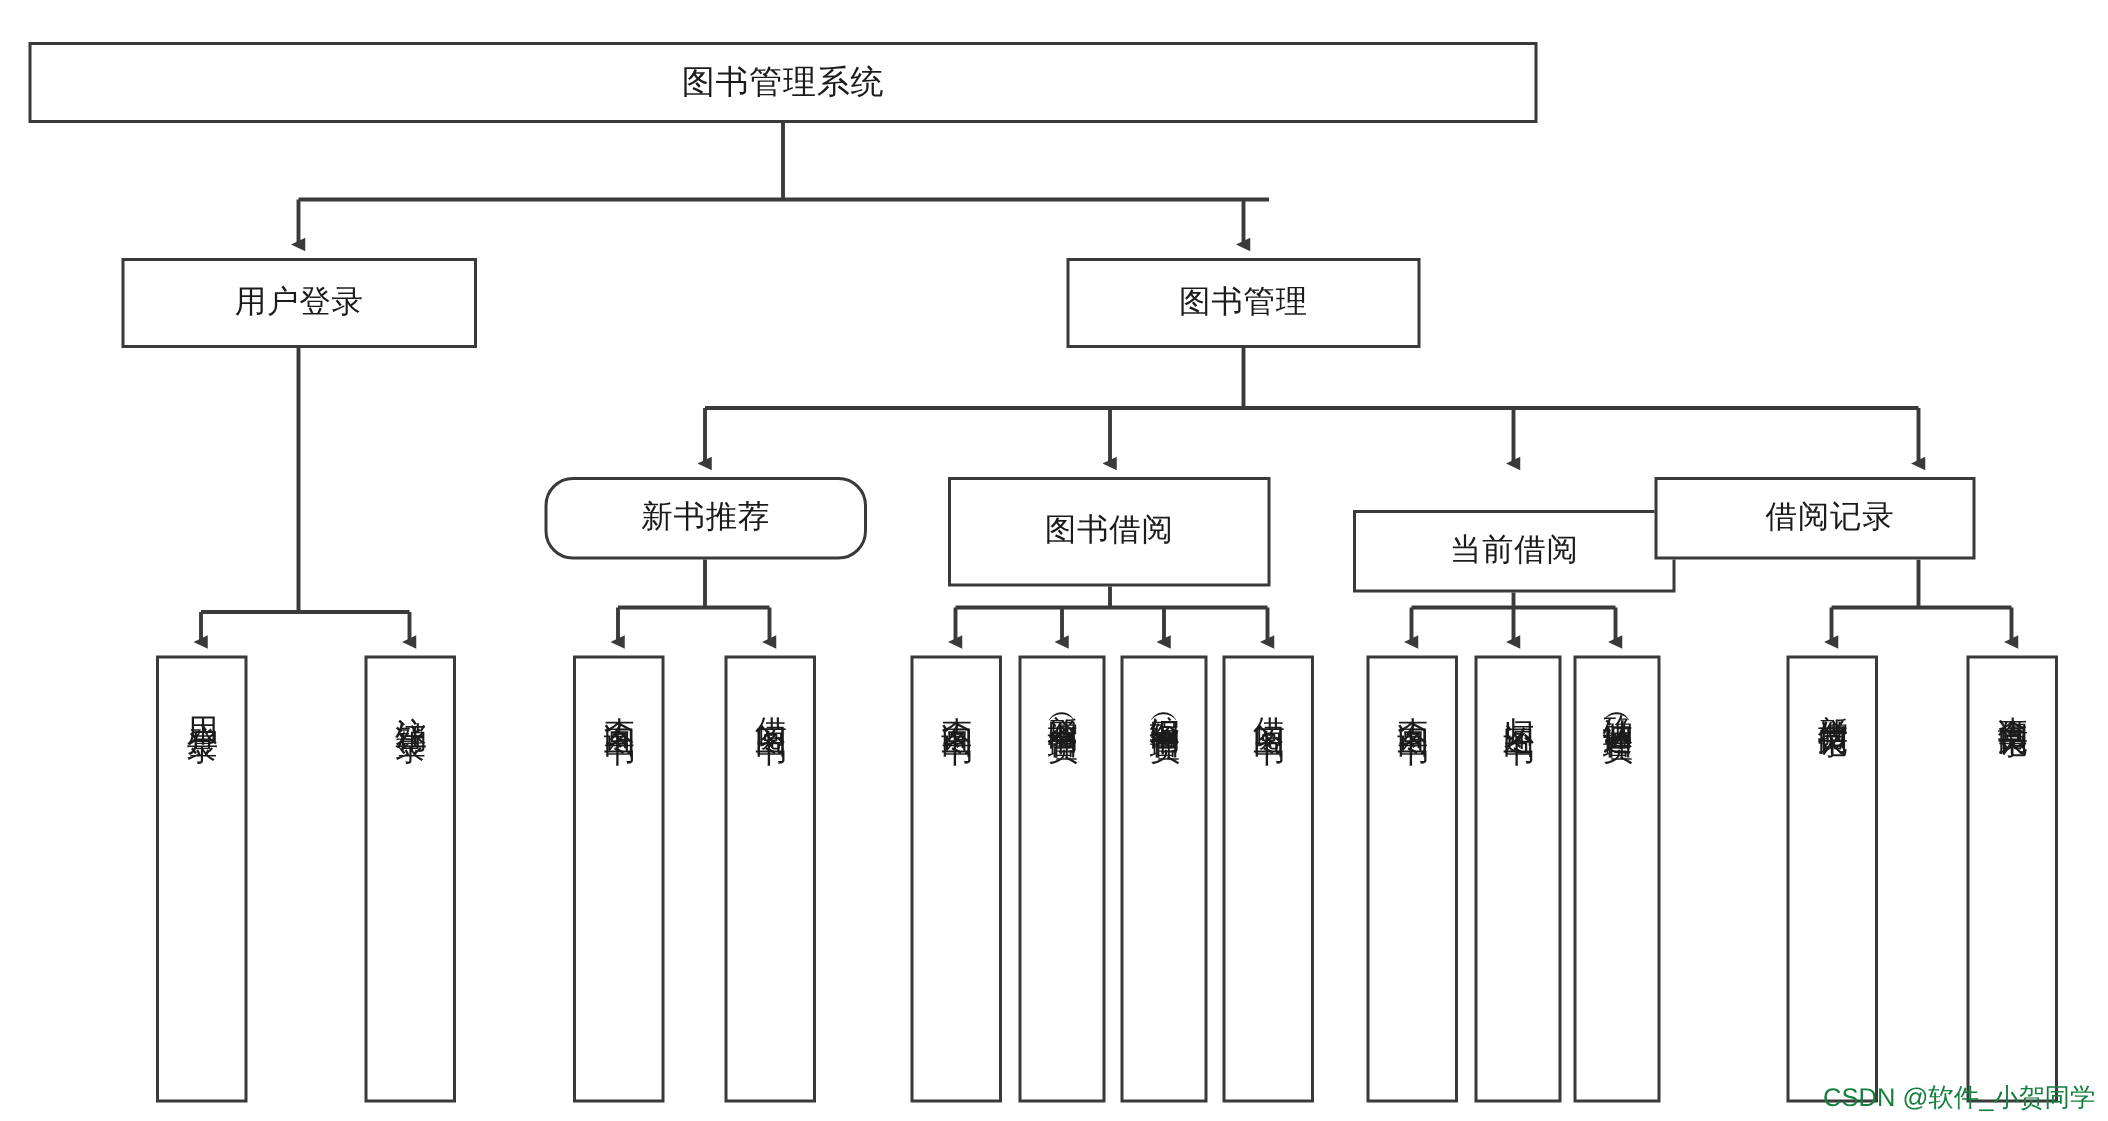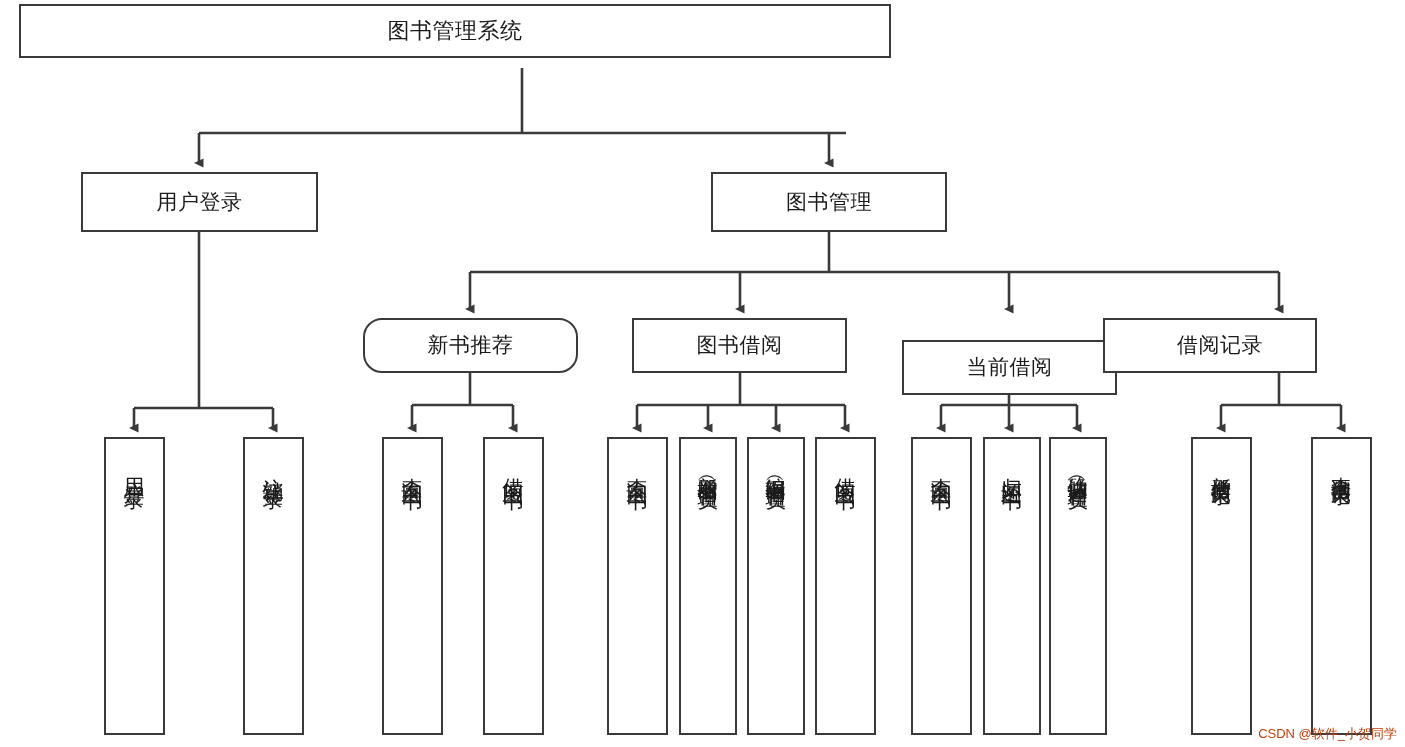--- a/index.html
+++ b/index.html
@@ -40,22 +40,22 @@
     font-size:21px;
     letter-spacing:4px;
     line-height:1;
   }
   .node.vert.tight .lbl{font-size:20px;letter-spacing:2px;}
   .node.root .lbl{font-size:22px;}
   #watermark{
     position:absolute;
     right:8px;
     bottom:4px;
-    font-size:13px;
-    color:#c2410c;
+    font-size:17px;
+    color:#15803d;
     white-space:nowrap;
     user-select:none;
   }
 </style>
 </head>
 <body>
 
 <div id="stage">
 
   <svg id="wires" viewBox="0 0 1405 747" xmlns="http://www.w3.org/2000/svg">
@@ -101,35 +101,35 @@
       <path d="M1009,405 L1009,428" marker-end="url(#arrow)"></path>
       <path d="M1077,405 L1077,428" marker-end="url(#arrow)"></path>
 
       <path d="M1279,373 L1279,405"></path>
       <path d="M1221,405 L1341,405"></path>
       <path d="M1221,405 L1221,428" marker-end="url(#arrow)"></path>
       <path d="M1341,405 L1341,428" marker-end="url(#arrow)"></path>
     </g>
   </svg>
 
-  <div class="node horiz root" style="left:19px;top:4px;width:872px;height:54px;">
+  <div class="node horiz root" style="left:19px;top:28px;width:1006px;height:54px;">
     <span class="lbl">图书管理系统</span>
   </div>
 
   <div class="node horiz" style="left:81px;top:172px;width:237px;height:60px;">
     <span class="lbl">用户登录</span>
   </div>
   <div class="node horiz" style="left:711px;top:172px;width:236px;height:60px;">
     <span class="lbl">图书管理</span>
   </div>
 
   <div class="node horiz" style="left:363px;top:318px;width:215px;height:55px;border-radius:19px;">
     <span class="lbl">新书推荐</span>
   </div>
-  <div class="node horiz" style="left:632px;top:318px;width:215px;height:55px;">
+  <div class="node horiz" style="left:632px;top:318px;width:215px;height:73px;">
     <span class="lbl">图书借阅</span>
   </div>
   <div class="node horiz" style="left:902px;top:318px;width:215px;height:55px;margin-top:22px;">
     <span class="lbl">当前借阅</span>
   </div>
   <div class="node horiz" style="left:1103px;top:318px;width:214px;height:55px;padding-left:20px;">
     <span class="lbl">借阅记录</span>
   </div>
 
   <div class="node vert" style="left:104px;top:437px;width:61px;height:298px;">

